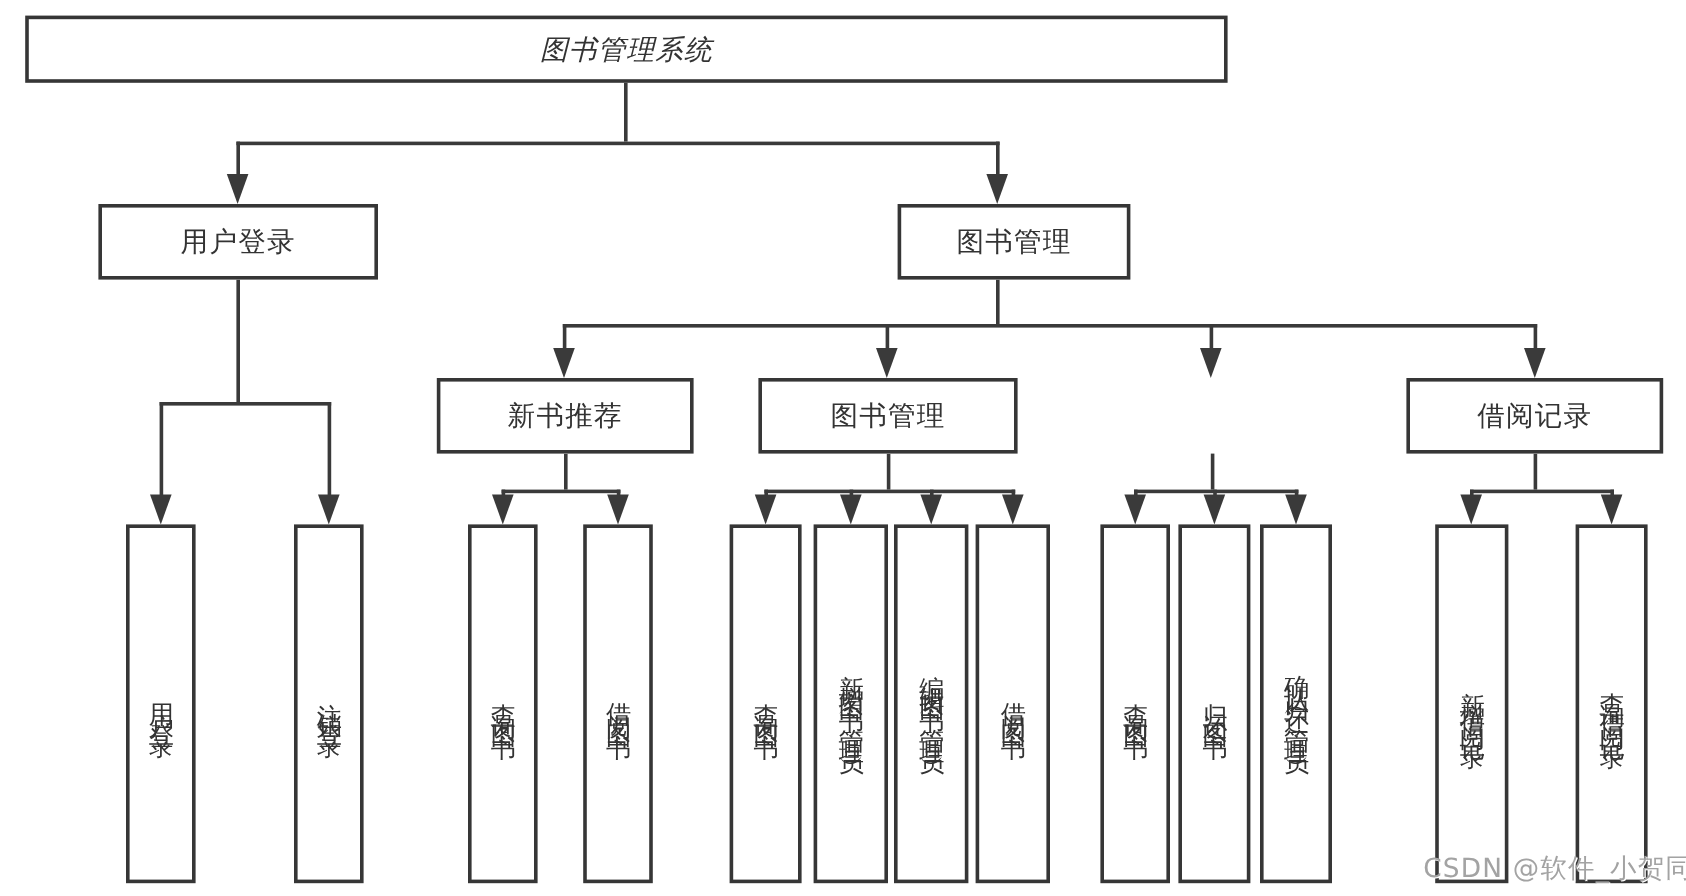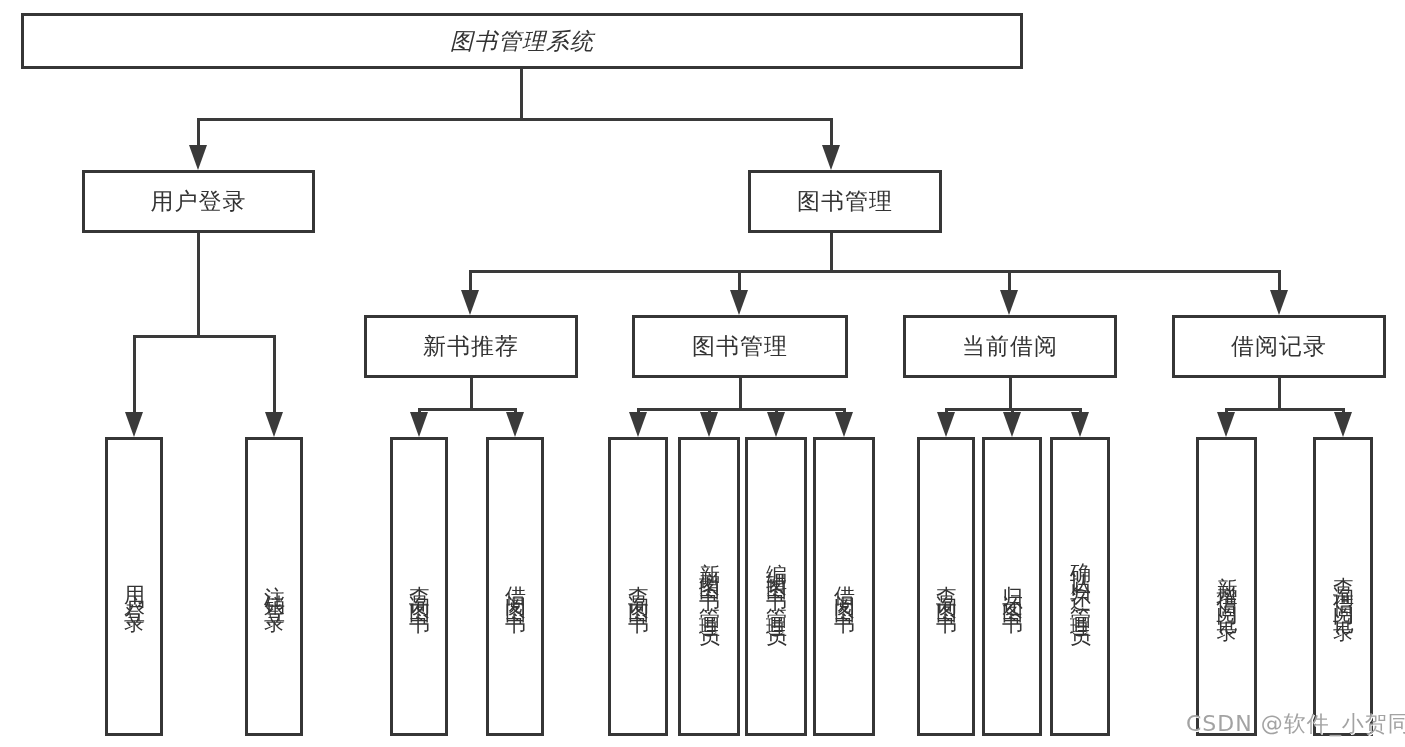--- a/index.html
+++ b/index.html
@@ -92,21 +92,20 @@
   <div class="arrow" style="left:461px; top:290px;"></div>
   <div class="vline" style="left:738px; top:270px; height:23px;"></div>
   <div class="arrow" style="left:730px; top:290px;"></div>
   <div class="vline" style="left:1008px; top:270px; height:23px;"></div>
   <div class="arrow" style="left:1000px; top:290px;"></div>
   <div class="vline" style="left:1278px; top:270px; height:23px;"></div>
   <div class="arrow" style="left:1270px; top:290px;"></div>
 
   <div class="box" style="left:364px; top:315px; width:214px; height:63px;">新书推荐</div>
   <div class="box" style="left:632px; top:315px; width:216px; height:63px;">图书管理</div>
-  <div class="box" style="left:903px; top:315px; width:214px; height:63px;">当前借阅</div>
   <div class="box" style="left:1172px; top:315px; width:214px; height:63px;">借阅记录</div>
 
   <div class="vline" style="left:470px; top:378px; height:30px;"></div>
   <div class="hline" style="left:418px; top:408px; width:99px;"></div>
   <div class="vline" style="left:418px; top:408px; height:7px;"></div>
   <div class="arrow" style="left:410px; top:412px;"></div>
   <div class="vline" style="left:514px; top:408px; height:7px;"></div>
   <div class="arrow" style="left:506px; top:412px;"></div>
 
   <div class="vline" style="left:739px; top:378px; height:30px;"></div>

